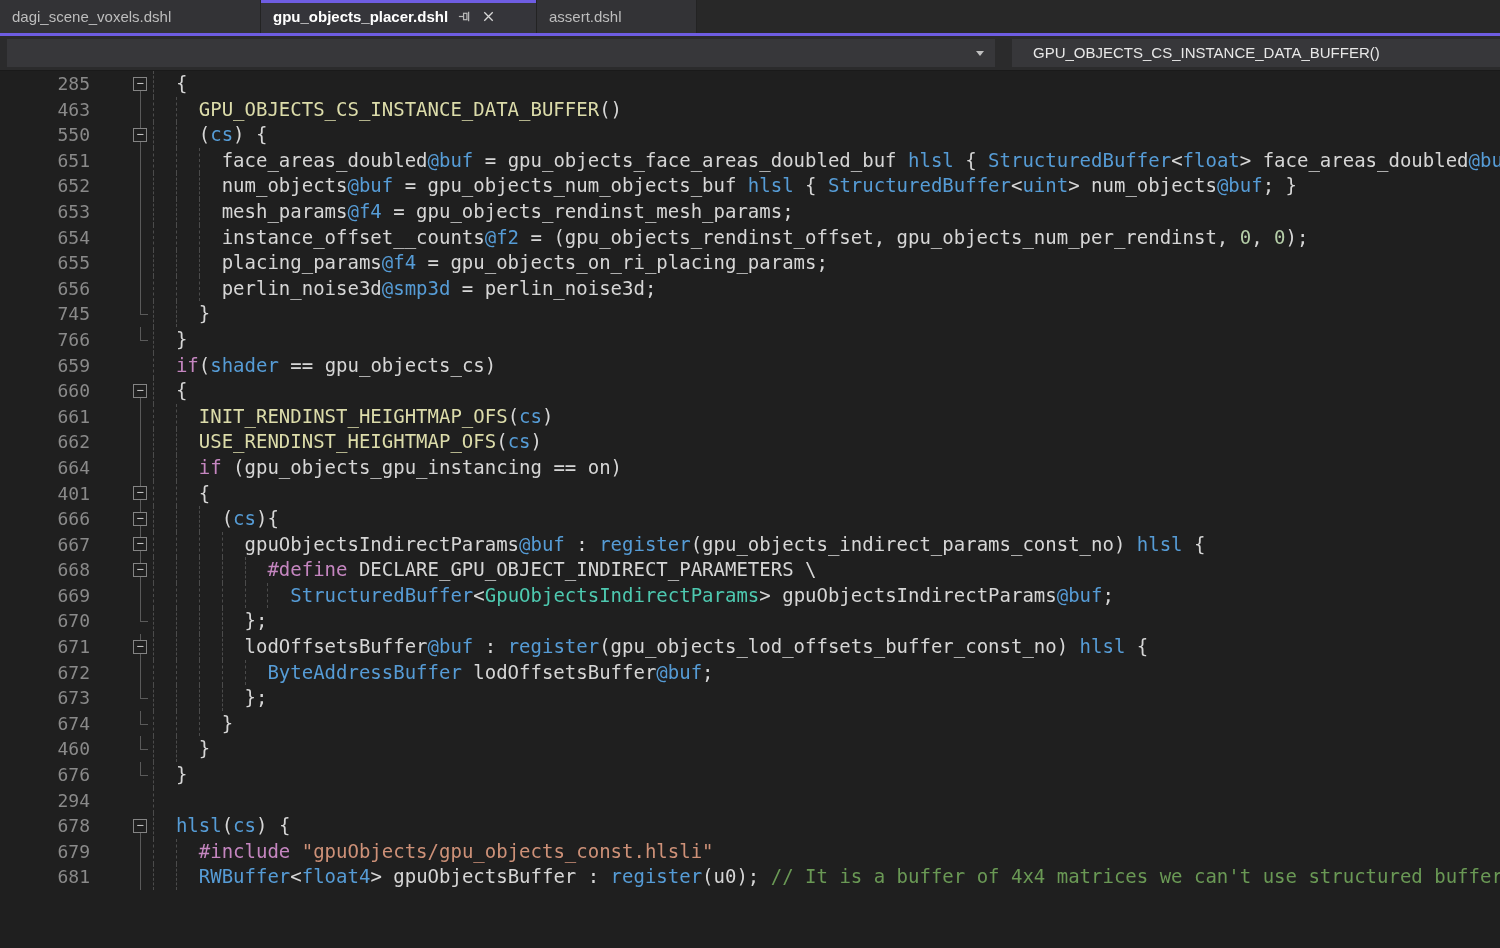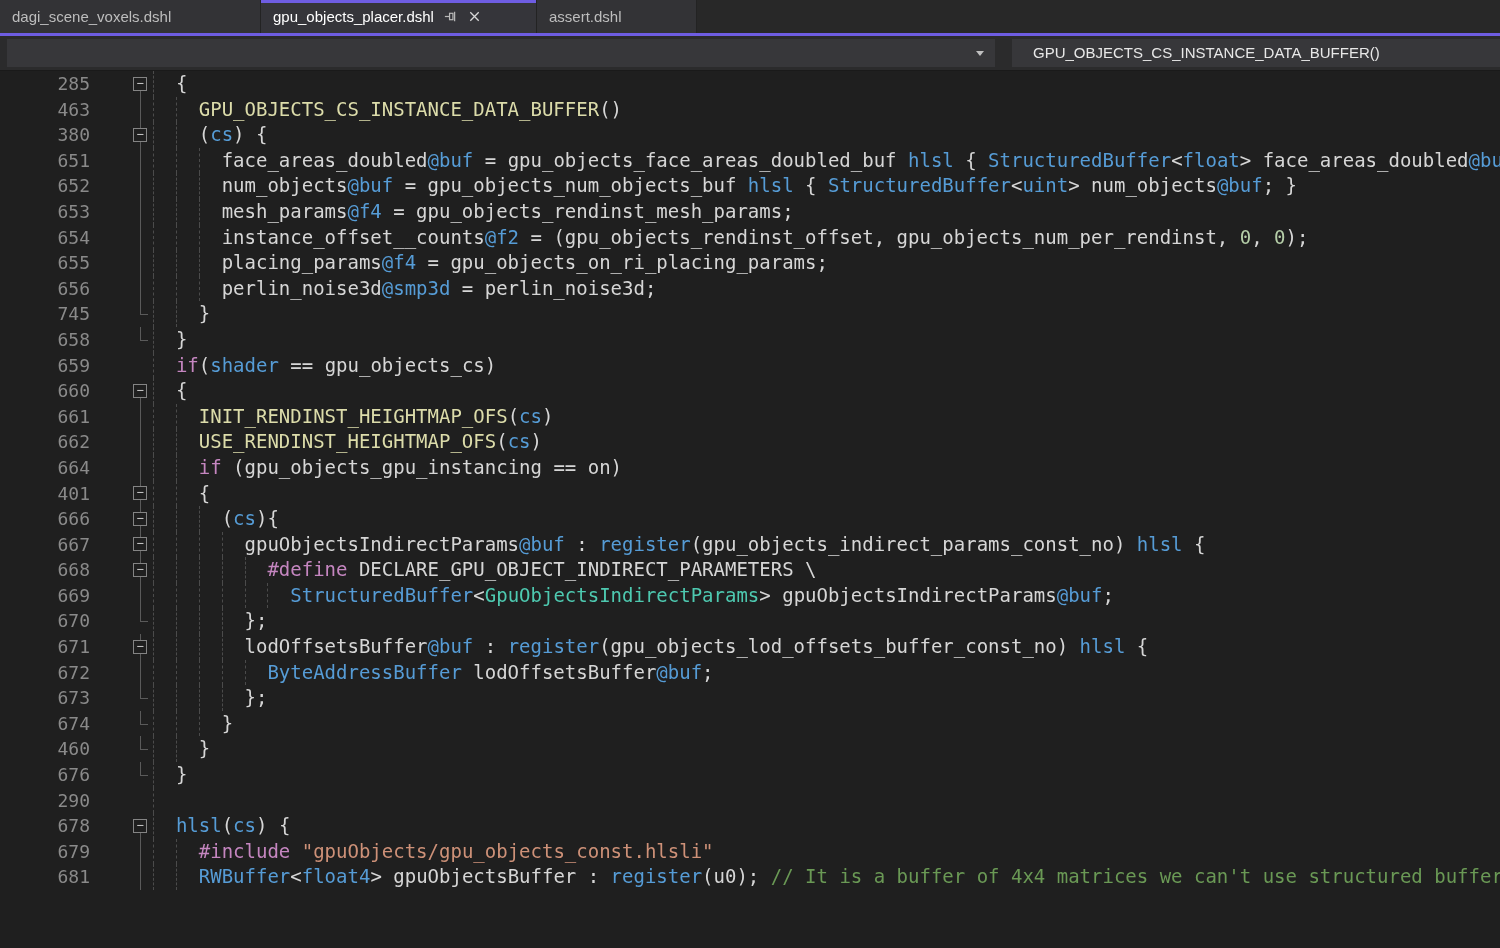--- a/index.html
+++ b/index.html
@@ -6,21 +6,21 @@
   #app{position:relative;width:1500px;height:948px;overflow:hidden;background:var(--editorBg);
        font-family:"Liberation Sans", sans-serif;}
 
   
   #tabbar{position:absolute;left:0;top:0;width:1500px;height:33px;background:var(--tabbarBg);
           display:flex;align-items:stretch;}
   .tab{box-sizing:border-box;display:flex;align-items:center;padding:0 10px 0 12px;
        background:var(--tabBg);border-right:1px solid #232323;cursor:default;overflow:hidden;}
   .tab .lbl{font-size:15px;color:var(--tabText);white-space:nowrap;}
   .tab.active{background:var(--tabActiveBg);box-shadow:inset 0 3px 0 var(--accent);}
-  .tab.active .lbl{color:var(--tabActiveText);font-weight:normal;}
+  .tab.active .lbl{color:var(--tabActiveText);font-weight:bold;}
   .tab-icon{margin-left:9px;flex:0 0 auto;display:block;}
   #accent-line{position:absolute;left:0;top:33px;width:1500px;height:3px;background:var(--accent);}
 
   
   #navbar{position:absolute;left:0;top:36px;width:1500px;height:35px;background:var(--navBg);
           border-bottom:1px solid #1a1a1a;box-sizing:border-box;}
   #context-dd{position:absolute;left:7px;top:3px;width:988px;height:28px;background:var(--navCtrlBg);}
   #context-dd .caret{position:absolute;right:11px;top:12px;width:0;height:0;
           border-left:4px solid transparent;border-right:4px solid transparent;
           border-top:5px solid #c0c0c0;}
@@ -83,45 +83,45 @@
       <span class="caret"></span>
     </div>
     <div id="member-dd">
       <span class="mtxt">GPU_OBJECTS_CS_INSTANCE_DATA_BUFFER()</span>
     </div>
   </div>
 
   <div id="code-area">
       <div class="row"><div class="num">285</div><div class="fold"><span class="fbox">−</span><span class="stub-bot"></span></div><div class="code"><i class="iguide" style="left: calc(0ch + 5px);"></i><span class="tk-pl">  {</span></div></div>
       <div class="row"><div class="num">463</div><div class="fold"><span class="fline"></span></div><div class="code"><i class="iguide" style="left: calc(0ch + 5px);"></i><i class="iguide" style="left: calc(2ch + 5px);"></i><span class="tk-pl">    </span><span class="tk-mc">GPU_OBJECTS_CS_INSTANCE_DATA_BUFFER</span><span class="tk-pl">()</span></div></div>
-      <div class="row"><div class="num">380</div><div class="fold"><span class="stub-top"></span><span class="fbox">−</span><span class="stub-bot"></span></div><div class="code"><i class="iguide" style="left: calc(0ch + 5px);"></i><i class="iguide" style="left: calc(2ch + 5px);"></i><span class="tk-pl">    (</span><span class="tk-kw">cs</span><span class="tk-pl">) {</span></div></div>
+      <div class="row"><div class="num">550</div><div class="fold"><span class="stub-top"></span><span class="fbox">−</span><span class="stub-bot"></span></div><div class="code"><i class="iguide" style="left: calc(0ch + 5px);"></i><i class="iguide" style="left: calc(2ch + 5px);"></i><span class="tk-pl">    (</span><span class="tk-kw">cs</span><span class="tk-pl">) {</span></div></div>
       <div class="row"><div class="num">651</div><div class="fold"><span class="fline"></span></div><div class="code"><i class="iguide" style="left: calc(0ch + 5px);"></i><i class="iguide" style="left: calc(2ch + 5px);"></i><i class="iguide" style="left: calc(4ch + 5px);"></i><span class="tk-pl">      face_areas_doubled</span><span class="tk-kw">@buf</span><span class="tk-pl"> = gpu_objects_face_areas_doubled_buf </span><span class="tk-kw">hlsl</span><span class="tk-pl"> { </span><span class="tk-kw">StructuredBuffer</span><span class="tk-pl">&lt;</span><span class="tk-kw">float</span><span class="tk-pl">&gt; face_areas_doubled</span><span class="tk-kw">@buf</span></div></div>
       <div class="row"><div class="num">652</div><div class="fold"><span class="fline"></span></div><div class="code"><i class="iguide" style="left: calc(0ch + 5px);"></i><i class="iguide" style="left: calc(2ch + 5px);"></i><i class="iguide" style="left: calc(4ch + 5px);"></i><span class="tk-pl">      num_objects</span><span class="tk-kw">@buf</span><span class="tk-pl"> = gpu_objects_num_objects_buf </span><span class="tk-kw">hlsl</span><span class="tk-pl"> { </span><span class="tk-kw">StructuredBuffer</span><span class="tk-pl">&lt;</span><span class="tk-kw">uint</span><span class="tk-pl">&gt; num_objects</span><span class="tk-kw">@buf</span><span class="tk-pl">; }</span></div></div>
       <div class="row"><div class="num">653</div><div class="fold"><span class="fline"></span></div><div class="code"><i class="iguide" style="left: calc(0ch + 5px);"></i><i class="iguide" style="left: calc(2ch + 5px);"></i><i class="iguide" style="left: calc(4ch + 5px);"></i><span class="tk-pl">      mesh_params</span><span class="tk-kw">@f4</span><span class="tk-pl"> = gpu_objects_rendinst_mesh_params;</span></div></div>
       <div class="row"><div class="num">654</div><div class="fold"><span class="fline"></span></div><div class="code"><i class="iguide" style="left: calc(0ch + 5px);"></i><i class="iguide" style="left: calc(2ch + 5px);"></i><i class="iguide" style="left: calc(4ch + 5px);"></i><span class="tk-pl">      instance_offset__counts</span><span class="tk-kw">@f2</span><span class="tk-pl"> = (gpu_objects_rendinst_offset, gpu_objects_num_per_rendinst, </span><span class="tk-nm">0</span><span class="tk-pl">, </span><span class="tk-nm">0</span><span class="tk-pl">);</span></div></div>
       <div class="row"><div class="num">655</div><div class="fold"><span class="fline"></span></div><div class="code"><i class="iguide" style="left: calc(0ch + 5px);"></i><i class="iguide" style="left: calc(2ch + 5px);"></i><i class="iguide" style="left: calc(4ch + 5px);"></i><span class="tk-pl">      placing_params</span><span class="tk-kw">@f4</span><span class="tk-pl"> = gpu_objects_on_ri_placing_params;</span></div></div>
       <div class="row"><div class="num">656</div><div class="fold"><span class="fline"></span></div><div class="code"><i class="iguide" style="left: calc(0ch + 5px);"></i><i class="iguide" style="left: calc(2ch + 5px);"></i><i class="iguide" style="left: calc(4ch + 5px);"></i><span class="tk-pl">      perlin_noise3d</span><span class="tk-kw">@smp3d</span><span class="tk-pl"> = perlin_noise3d;</span></div></div>
       <div class="row"><div class="num">745</div><div class="fold"><span class="fend"></span></div><div class="code"><i class="iguide" style="left: calc(0ch + 5px);"></i><i class="iguide" style="left: calc(2ch + 5px);"></i><span class="tk-pl">    }</span></div></div>
-      <div class="row"><div class="num">658</div><div class="fold"><span class="fend"></span></div><div class="code"><i class="iguide" style="left: calc(0ch + 5px);"></i><span class="tk-pl">  }</span></div></div>
+      <div class="row"><div class="num">766</div><div class="fold"><span class="fend"></span></div><div class="code"><i class="iguide" style="left: calc(0ch + 5px);"></i><span class="tk-pl">  }</span></div></div>
       <div class="row"><div class="num">659</div><div class="fold"></div><div class="code"><i class="iguide" style="left: calc(0ch + 5px);"></i><span class="tk-pl">  </span><span class="tk-pp">if</span><span class="tk-pl">(</span><span class="tk-kw">shader</span><span class="tk-pl"> == gpu_objects_cs)</span></div></div>
       <div class="row"><div class="num">660</div><div class="fold"><span class="fbox">−</span><span class="stub-bot"></span></div><div class="code"><i class="iguide" style="left: calc(0ch + 5px);"></i><span class="tk-pl">  {</span></div></div>
       <div class="row"><div class="num">661</div><div class="fold"><span class="fline"></span></div><div class="code"><i class="iguide" style="left: calc(0ch + 5px);"></i><i class="iguide" style="left: calc(2ch + 5px);"></i><span class="tk-pl">    </span><span class="tk-mc">INIT_RENDINST_HEIGHTMAP_OFS</span><span class="tk-pl">(</span><span class="tk-kw">cs</span><span class="tk-pl">)</span></div></div>
       <div class="row"><div class="num">662</div><div class="fold"><span class="fline"></span></div><div class="code"><i class="iguide" style="left: calc(0ch + 5px);"></i><i class="iguide" style="left: calc(2ch + 5px);"></i><span class="tk-pl">    </span><span class="tk-mc">USE_RENDINST_HEIGHTMAP_OFS</span><span class="tk-pl">(</span><span class="tk-kw">cs</span><span class="tk-pl">)</span></div></div>
       <div class="row"><div class="num">664</div><div class="fold"><span class="fline"></span></div><div class="code"><i class="iguide" style="left: calc(0ch + 5px);"></i><i class="iguide" style="left: calc(2ch + 5px);"></i><span class="tk-pl">    </span><span class="tk-pp">if</span><span class="tk-pl"> (gpu_objects_gpu_instancing == on)</span></div></div>
       <div class="row"><div class="num">401</div><div class="fold"><span class="stub-top"></span><span class="fbox">−</span><span class="stub-bot"></span></div><div class="code"><i class="iguide" style="left: calc(0ch + 5px);"></i><i class="iguide" style="left: calc(2ch + 5px);"></i><span class="tk-pl">    {</span></div></div>
       <div class="row"><div class="num">666</div><div class="fold"><span class="stub-top"></span><span class="fbox">−</span><span class="stub-bot"></span></div><div class="code"><i class="iguide" style="left: calc(0ch + 5px);"></i><i class="iguide" style="left: calc(2ch + 5px);"></i><i class="iguide" style="left: calc(4ch + 5px);"></i><span class="tk-pl">      (</span><span class="tk-kw">cs</span><span class="tk-pl">){</span></div></div>
       <div class="row"><div class="num">667</div><div class="fold"><span class="stub-top"></span><span class="fbox">−</span><span class="stub-bot"></span></div><div class="code"><i class="iguide" style="left: calc(0ch + 5px);"></i><i class="iguide" style="left: calc(2ch + 5px);"></i><i class="iguide" style="left: calc(4ch + 5px);"></i><i class="iguide" style="left: calc(6ch + 5px);"></i><span class="tk-pl">        gpuObjectsIndirectParams</span><span class="tk-kw">@buf</span><span class="tk-pl"> : </span><span class="tk-kw">register</span><span class="tk-pl">(gpu_objects_indirect_params_const_no) </span><span class="tk-kw">hlsl</span><span class="tk-pl"> {</span></div></div>
       <div class="row"><div class="num">668</div><div class="fold"><span class="stub-top"></span><span class="fbox">−</span><span class="stub-bot"></span></div><div class="code"><i class="iguide" style="left: calc(0ch + 5px);"></i><i class="iguide" style="left: calc(2ch + 5px);"></i><i class="iguide" style="left: calc(4ch + 5px);"></i><i class="iguide" style="left: calc(6ch + 5px);"></i><i class="iguide" style="left: calc(8ch + 5px);"></i><span class="tk-pl">          </span><span class="tk-pp">#define</span><span class="tk-pl"> DECLARE_GPU_OBJECT_INDIRECT_PARAMETERS \</span></div></div>
       <div class="row"><div class="num">669</div><div class="fold"><span class="fline"></span></div><div class="code"><i class="iguide" style="left: calc(0ch + 5px);"></i><i class="iguide" style="left: calc(2ch + 5px);"></i><i class="iguide" style="left: calc(4ch + 5px);"></i><i class="iguide" style="left: calc(6ch + 5px);"></i><i class="iguide" style="left: calc(8ch + 5px);"></i><i class="iguide" style="left: calc(10ch + 5px);"></i><span class="tk-pl">            </span><span class="tk-kw">StructuredBuffer</span><span class="tk-pl">&lt;</span><span class="tk-ty">GpuObjectsIndirectParams</span><span class="tk-pl">&gt; gpuObjectsIndirectParams</span><span class="tk-kw">@buf</span><span class="tk-pl">;</span></div></div>
       <div class="row"><div class="num">670</div><div class="fold"><span class="fend"></span></div><div class="code"><i class="iguide" style="left: calc(0ch + 5px);"></i><i class="iguide" style="left: calc(2ch + 5px);"></i><i class="iguide" style="left: calc(4ch + 5px);"></i><i class="iguide" style="left: calc(6ch + 5px);"></i><span class="tk-pl">        };</span></div></div>
       <div class="row"><div class="num">671</div><div class="fold"><span class="stub-top"></span><span class="fbox">−</span><span class="stub-bot"></span></div><div class="code"><i class="iguide" style="left: calc(0ch + 5px);"></i><i class="iguide" style="left: calc(2ch + 5px);"></i><i class="iguide" style="left: calc(4ch + 5px);"></i><i class="iguide" style="left: calc(6ch + 5px);"></i><span class="tk-pl">        lodOffsetsBuffer</span><span class="tk-kw">@buf</span><span class="tk-pl"> : </span><span class="tk-kw">register</span><span class="tk-pl">(gpu_objects_lod_offsets_buffer_const_no) </span><span class="tk-kw">hlsl</span><span class="tk-pl"> {</span></div></div>
       <div class="row"><div class="num">672</div><div class="fold"><span class="fline"></span></div><div class="code"><i class="iguide" style="left: calc(0ch + 5px);"></i><i class="iguide" style="left: calc(2ch + 5px);"></i><i class="iguide" style="left: calc(4ch + 5px);"></i><i class="iguide" style="left: calc(6ch + 5px);"></i><i class="iguide" style="left: calc(8ch + 5px);"></i><span class="tk-pl">          </span><span class="tk-kw">ByteAddressBuffer</span><span class="tk-pl"> lodOffsetsBuffer</span><span class="tk-kw">@buf</span><span class="tk-pl">;</span></div></div>
       <div class="row"><div class="num">673</div><div class="fold"><span class="fend"></span></div><div class="code"><i class="iguide" style="left: calc(0ch + 5px);"></i><i class="iguide" style="left: calc(2ch + 5px);"></i><i class="iguide" style="left: calc(4ch + 5px);"></i><i class="iguide" style="left: calc(6ch + 5px);"></i><span class="tk-pl">        };</span></div></div>
       <div class="row"><div class="num">674</div><div class="fold"><span class="fend"></span></div><div class="code"><i class="iguide" style="left: calc(0ch + 5px);"></i><i class="iguide" style="left: calc(2ch + 5px);"></i><i class="iguide" style="left: calc(4ch + 5px);"></i><span class="tk-pl">      }</span></div></div>
       <div class="row"><div class="num">460</div><div class="fold"><span class="fend"></span></div><div class="code"><i class="iguide" style="left: calc(0ch + 5px);"></i><i class="iguide" style="left: calc(2ch + 5px);"></i><span class="tk-pl">    }</span></div></div>
       <div class="row"><div class="num">676</div><div class="fold"><span class="fend"></span></div><div class="code"><i class="iguide" style="left: calc(0ch + 5px);"></i><span class="tk-pl">  }</span></div></div>
-      <div class="row"><div class="num">290</div><div class="fold"></div><div class="code"><i class="iguide" style="left: calc(0ch + 5px);"></i></div></div>
+      <div class="row"><div class="num">294</div><div class="fold"></div><div class="code"><i class="iguide" style="left: calc(0ch + 5px);"></i></div></div>
       <div class="row"><div class="num">678</div><div class="fold"><span class="fbox">−</span><span class="stub-bot"></span></div><div class="code"><i class="iguide" style="left: calc(0ch + 5px);"></i><span class="tk-pl">  </span><span class="tk-kw">hlsl</span><span class="tk-pl">(</span><span class="tk-kw">cs</span><span class="tk-pl">) {</span></div></div>
       <div class="row"><div class="num">679</div><div class="fold"><span class="fline"></span></div><div class="code"><i class="iguide" style="left: calc(0ch + 5px);"></i><i class="iguide" style="left: calc(2ch + 5px);"></i><span class="tk-pl">    </span><span class="tk-pp">#include</span><span class="tk-pl"> </span><span class="tk-st">"gpuObjects/gpu_objects_const.hlsli"</span></div></div>
       <div class="row"><div class="num">681</div><div class="fold"><span class="fline"></span></div><div class="code"><i class="iguide" style="left: calc(0ch + 5px);"></i><i class="iguide" style="left: calc(2ch + 5px);"></i><span class="tk-pl">    </span><span class="tk-kw">RWBuffer</span><span class="tk-pl">&lt;</span><span class="tk-kw">float4</span><span class="tk-pl">&gt; gpuObjectsBuffer : </span><span class="tk-kw">register</span><span class="tk-pl">(u0); </span><span class="tk-cm">// It is a buffer of 4x4 matrices we can't use structured buffer</span></div></div>
     </div>
 
 </div>
 
 </body></html>

